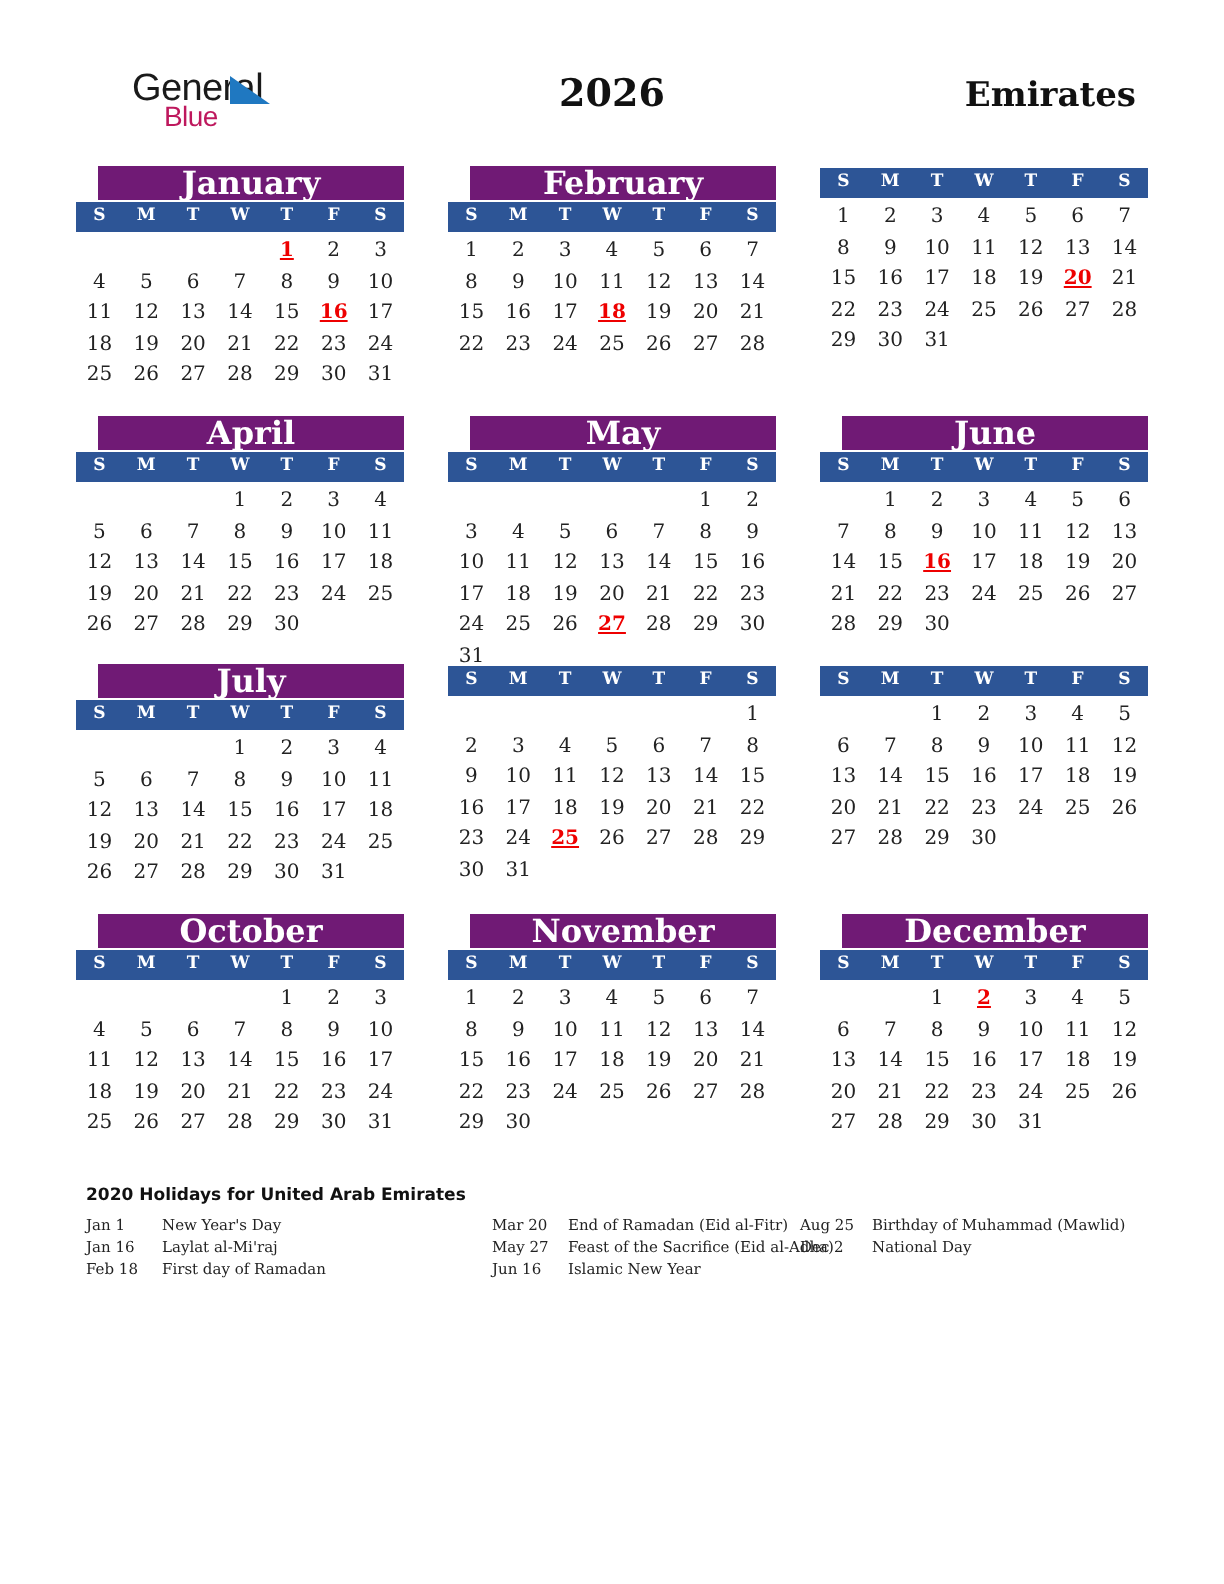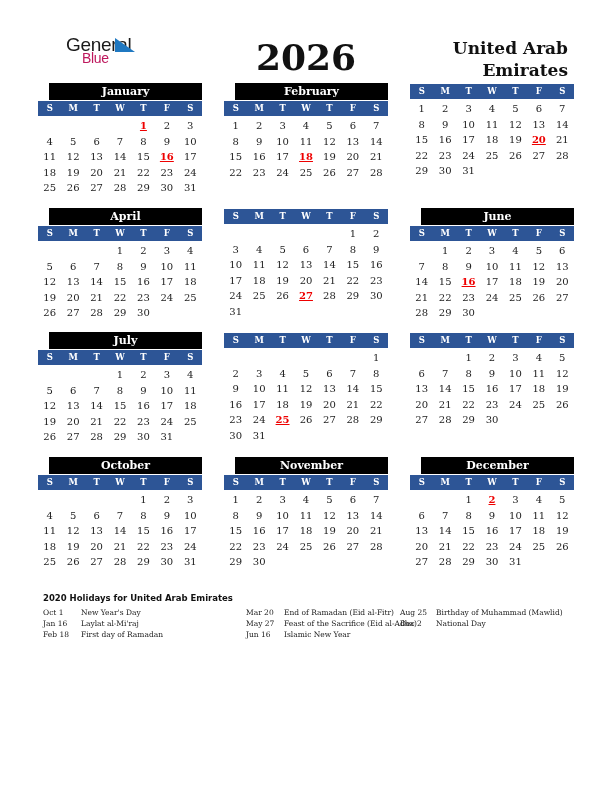--- a/index.html
+++ b/index.html
@@ -1,45 +1,44 @@
 <!DOCTYPE html>
 <html><head>
 <meta charset="utf-8">
 <style>
   html, body { margin:0; padding:0; background:#fff; }
   body { width:612px; height:792px; position:relative; overflow:hidden; font-family:"DejaVu Serif", serif; color:#222; }
   .logo { position:absolute; left:42px; top:34px; width:100px; height:40px; }
   .logo .general { position:absolute; left:0; top:0; font-family:"Liberation Sans", sans-serif; font-size:19px; color:#1a1a1a; letter-spacing:-0.3px;margin-left:24px; }
   .logo .blue { position:absolute; left:40px; top:16px; font-family:"Liberation Sans", sans-serif; font-size:14px; color:#be185d; letter-spacing:-0.3px; }
   .logo .tri { position:absolute; left:73px; top:4px; width:0; height:0; border-bottom:14px solid #1f78c1; border-left:20px solid transparent; transform:scaleX(-1); }
-  .year { position:absolute; left:0; width:612px; top:36px; text-align:center; font-family:"DejaVu Serif", serif; font-weight:bold; font-size:36px; color:#111; }
+  .year { position:absolute; left:0; width:612px; top:36px; text-align:center; font-family:"DejaVu Serif", serif; font-weight:bold; font-size:19px; color:#111; }
   .country { position:absolute; right:44px; top:37px; text-align:right; font-family:"DejaVu Serif", serif; font-weight:bold; font-size:17px; line-height:22px; color:#111; }
   .month { position:absolute; width:164px; }
-  .mtitle { background:#000000; color:#fff; height:17px; line-height:17px; text-align:center; font-weight:bold; font-size:11px; font-family:"DejaVu Serif", serif;margin-left:11px; }
+  .mtitle { background:#701a75; color:#fff; height:17px; line-height:17px; text-align:center; font-weight:bold; font-size:16px; font-family:"DejaVu Serif", serif;margin-left:11px; }
   .wk { display:flex; background:#2d5596; height:15px; line-height:15px; margin-top:1px; }
   .wk span { flex:1; text-align:center; color:#fff; font-size:8.5px; font-weight:bold; }
   .grid { display:grid; grid-template-columns:repeat(7,1fr); margin-top:2px; }
   .grid span { text-align:center; font-size:10px; height:15.5px; line-height:15.5px; color:#222; }
   .grid span.hol { color:#e00; font-weight:bold; text-decoration:underline; }
   .htitle { position:absolute; left:43px; top:593px; font-family:"DejaVu Sans", sans-serif; font-weight:bold; font-size:8.5px; color:#111; }
   .hcol { position:absolute; top:607px; font-size:7.5px; line-height:11px; color:#222; }
   .hrow { display:flex; }
   .hrow .d { width:36px; }
 </style>
 </head>
 <body>
 
 <div class="logo">
   <span class="general">General</span>
   <span class="tri"></span>
   <span class="blue">Blue</span>
 </div>
 <div class="year">2026</div>
 <div class="country">
-  <div>United Arab</div>
   <div>Emirates</div>
 </div>
 
 <div id="months">
     <div class="month" style="left: 38px; top: 83px;">
       <div class="mtitle">January</div>
       <div class="wk">
         <span>S</span>
         <span>M</span>
         <span>T</span>
@@ -213,20 +212,21 @@
         <span class="">24</span>
         <span class="">25</span>
         <span class="">26</span>
         <span class="">27</span>
         <span class="">28</span>
         <span class="">29</span>
         <span class="">30</span>
       </div>
     </div>
     <div class="month" style="left: 224px; top: 208px;">
+      <div class="mtitle">May</div>
       <div class="wk">
         <span>S</span>
         <span>M</span>
         <span>T</span>
         <span>W</span>
         <span>T</span>
         <span>F</span>
         <span>S</span>
       </div>
       <div class="grid">
@@ -595,21 +595,21 @@
         <span class="">30</span>
         <span class="">31</span>
       </div>
     </div>
   </div>
 
 <div class="htitle">2020 Holidays for United Arab Emirates</div>
 <div id="hols">
     <div class="hcol" style="left: 43px;">
       <div class="hrow">
-        <span class="d" style="width:38px">Oct 1</span>
+        <span class="d" style="width:38px">Jan 1</span>
         <span>New Year's Day</span>
       </div>
       <div class="hrow">
         <span class="d" style="width:38px">Jan 16</span>
         <span>Laylat al-Mi'raj</span>
       </div>
       <div class="hrow">
         <span class="d" style="width:38px">Feb 18</span>
         <span>First day of Ramadan</span>
       </div>

